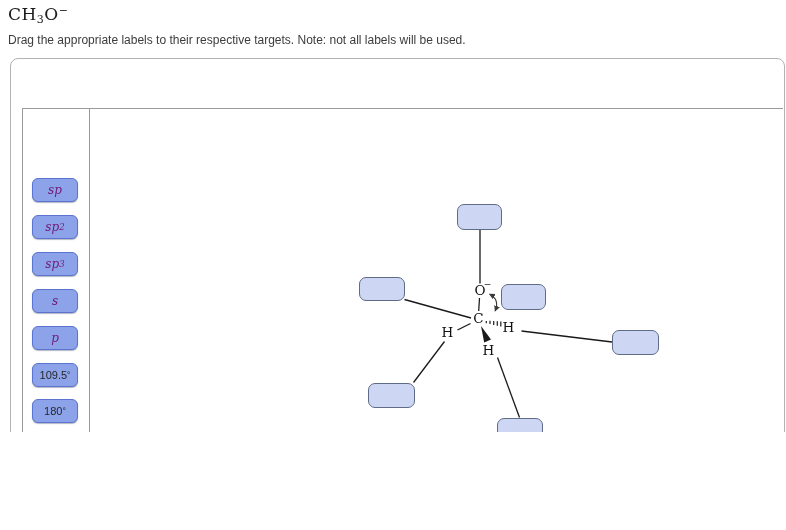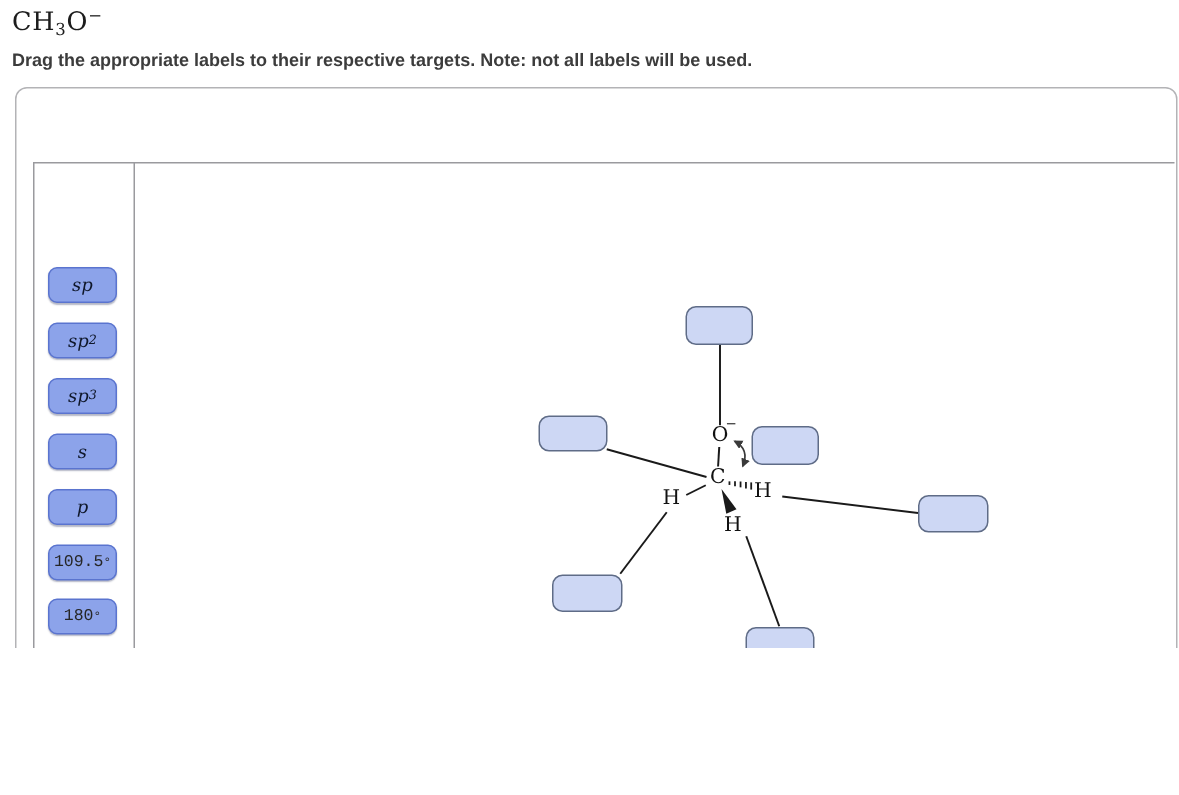--- a/index.html
+++ b/index.html
@@ -4,38 +4,38 @@
 <style>
   html,body{margin:0;padding:0;background:#fff;}
   .stage{position:relative;width:786px;height:432px;overflow:hidden;background:#fff;
          font-family:"Liberation Sans",sans-serif;}
 
   
   .formula{position:absolute;left:8px;top:4px;font-family:"DejaVu Serif",serif;
            font-size:17px;color:#1c1c1c;letter-spacing:.5px;}
   .formula sub{font-size:11px;vertical-align:-3px;}
   .formula sup{font-size:11px;vertical-align:6px;}
-  .instruction{position:absolute;left:8px;top:33px;font-size:12px;font-weight:bold;color:#3c3c3c;}
+  .instruction{position:absolute;left:8px;top:33px;font-size:12px;font-weight:normal;color:#3c3c3c;}
 
   
   .panel{position:absolute;left:10px;top:58px;width:773px;height:478px;
          border:1px solid #b3b3b6;border-radius:8px;background:#fff;}
   .hline{position:absolute;left:22px;top:108px;width:761px;height:0;border-top:1px solid #9a9a9e;}
   .vline{position:absolute;top:108px;width:0;height:422px;border-left:1px solid #9a9a9e;}
   .vline.v1{left:22px;}
   .vline.v2{left:89px;}
 
   
   .chip{position:absolute;left:32px;width:46px;height:24px;box-sizing:border-box;
         background:#8ca3ea;border:1px solid #5a74cf;border-radius:6px;
         box-shadow:0 1px 1px rgba(40,50,90,.35);
         display:flex;align-items:center;justify-content:center;
-        font-family:"DejaVu Serif",serif;font-style:italic;font-size:12px;color:#0f172a;
+        font-family:"DejaVu Serif",serif;font-style:italic;font-size:12px;color:#701a75;
         cursor:grab;padding:0;}
-  .chip.num{font-family:Liberation Mono, monospace;font-style:normal;font-size:11px;color:#262626;}
+  .chip.num{font-family:Liberation Sans, sans-serif;font-style:normal;font-size:11px;color:#262626;}
   .chip sup{font-size:8.5px;vertical-align:4px;line-height:0;}
 
   
   .target{position:absolute;box-sizing:border-box;background:#cdd7f4;
           border:1.5px solid #5f6c87;border-radius:7px;}
 
   
   .atom{position:absolute;transform:translate(-50%,-50%);
         font-family:"DejaVu Serif",serif;font-size:13.5px;color:#111;line-height:1;}
   .atom-charge{position:absolute;transform:translate(-50%,-50%);

